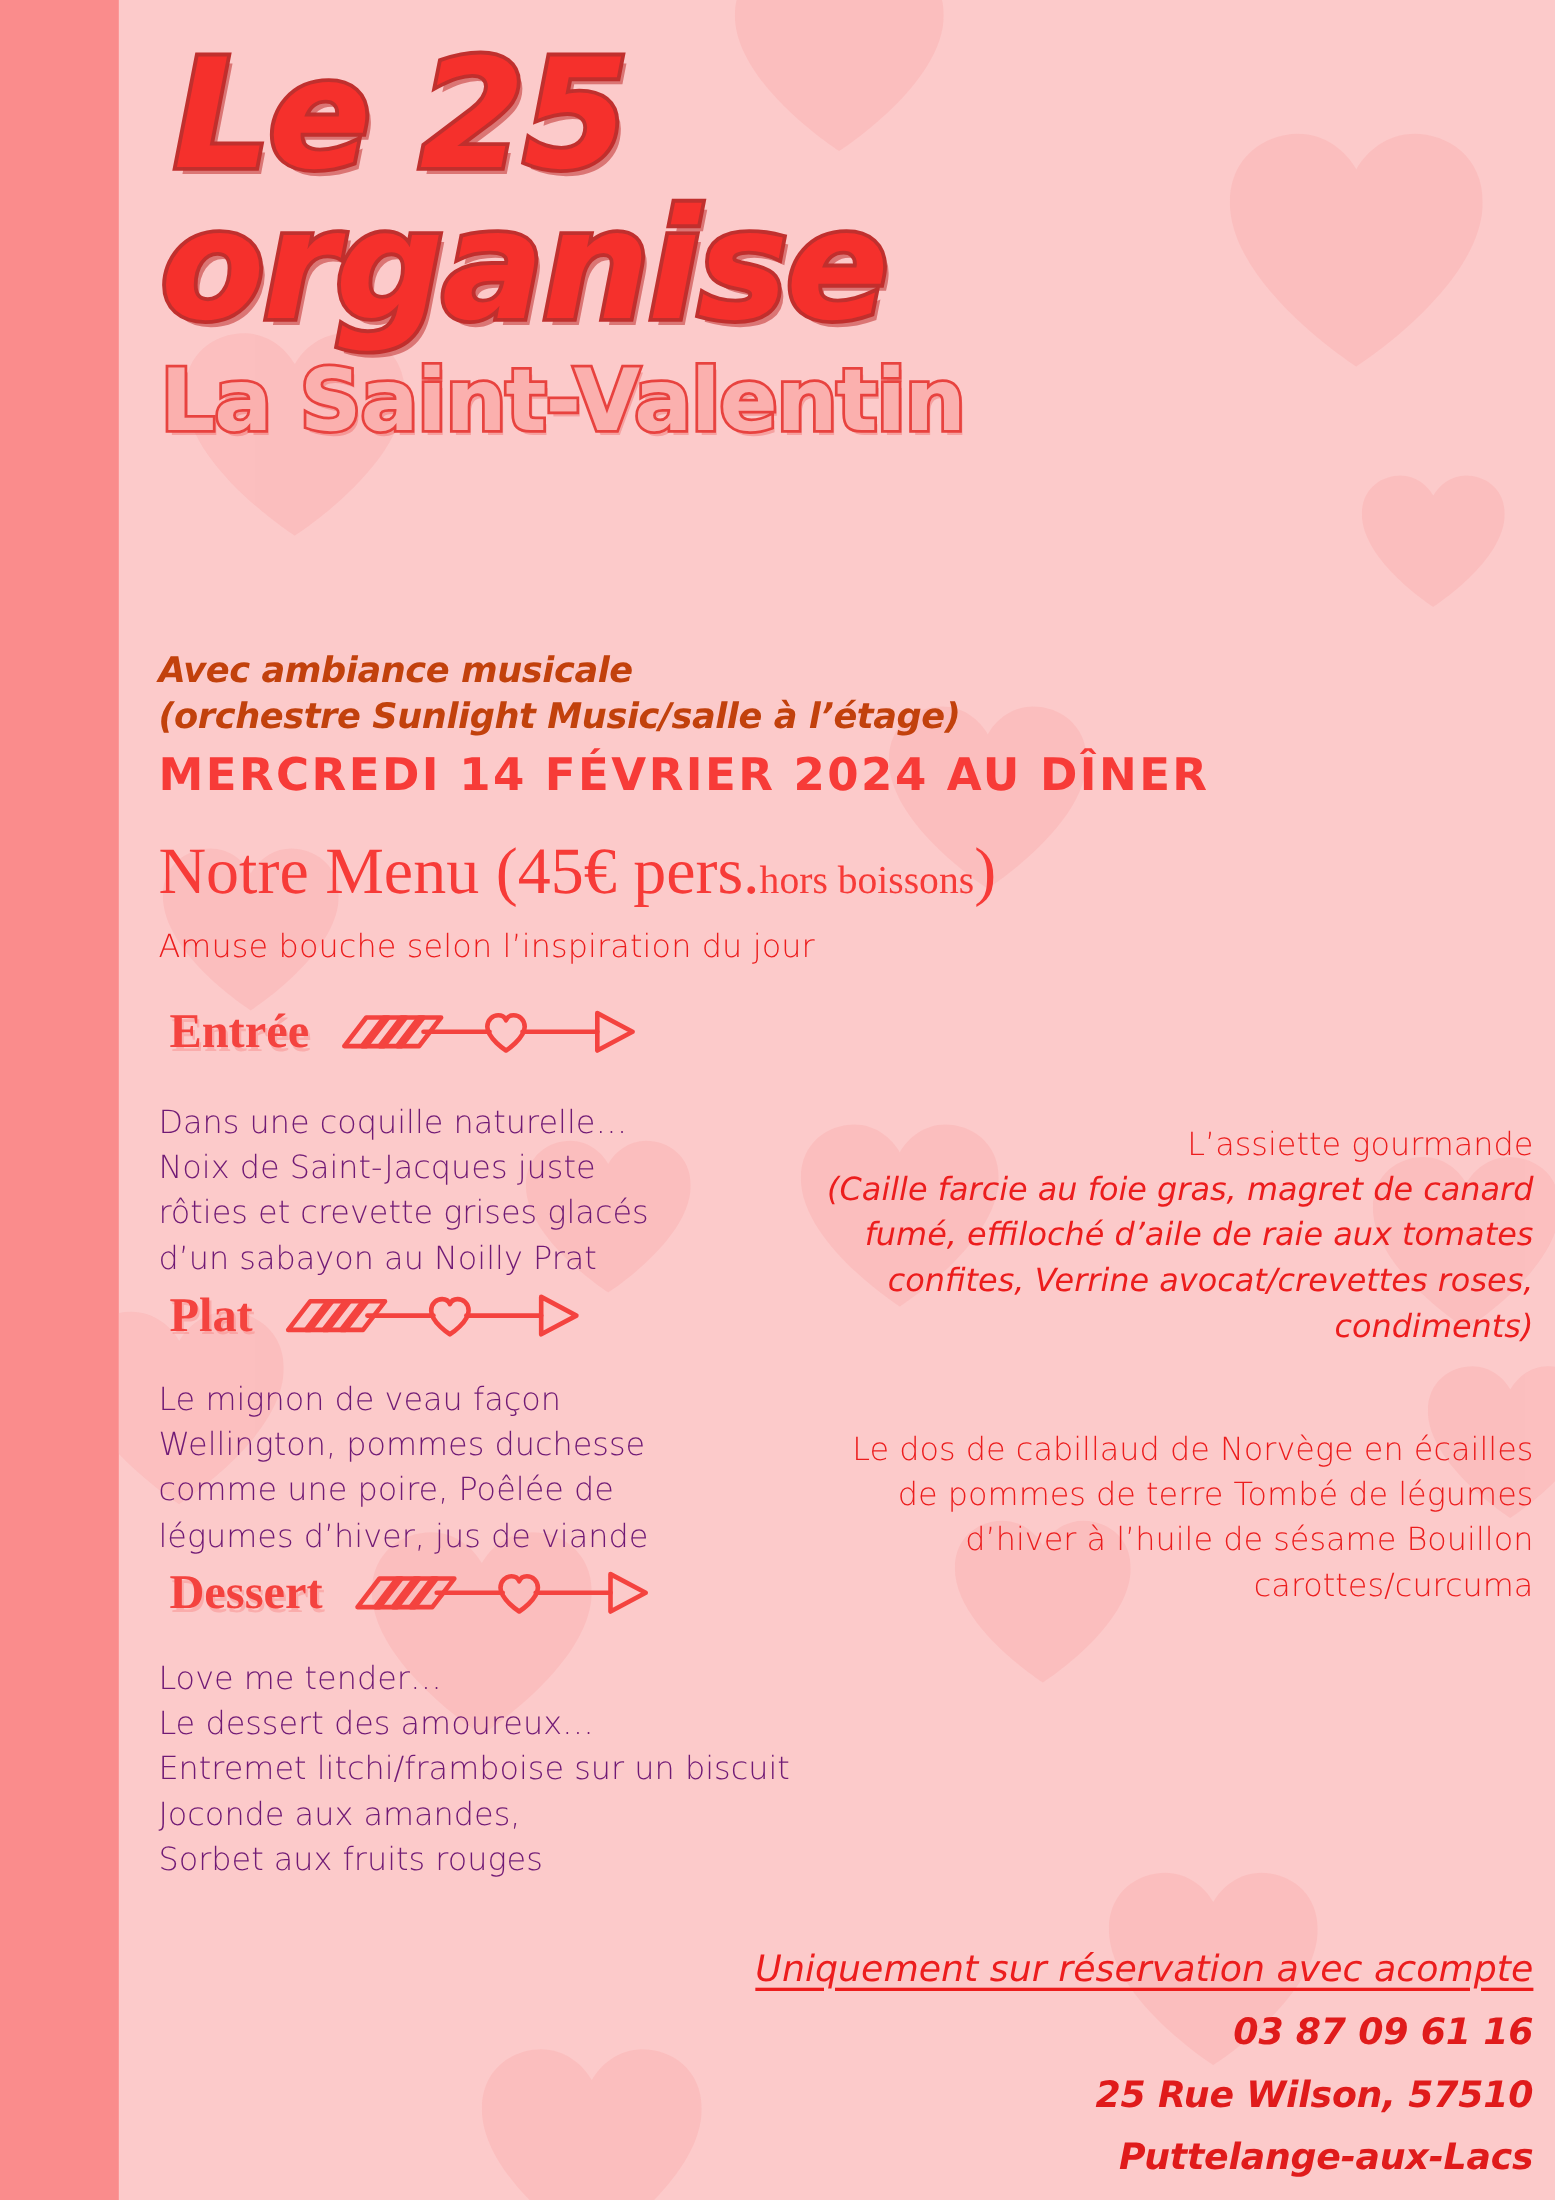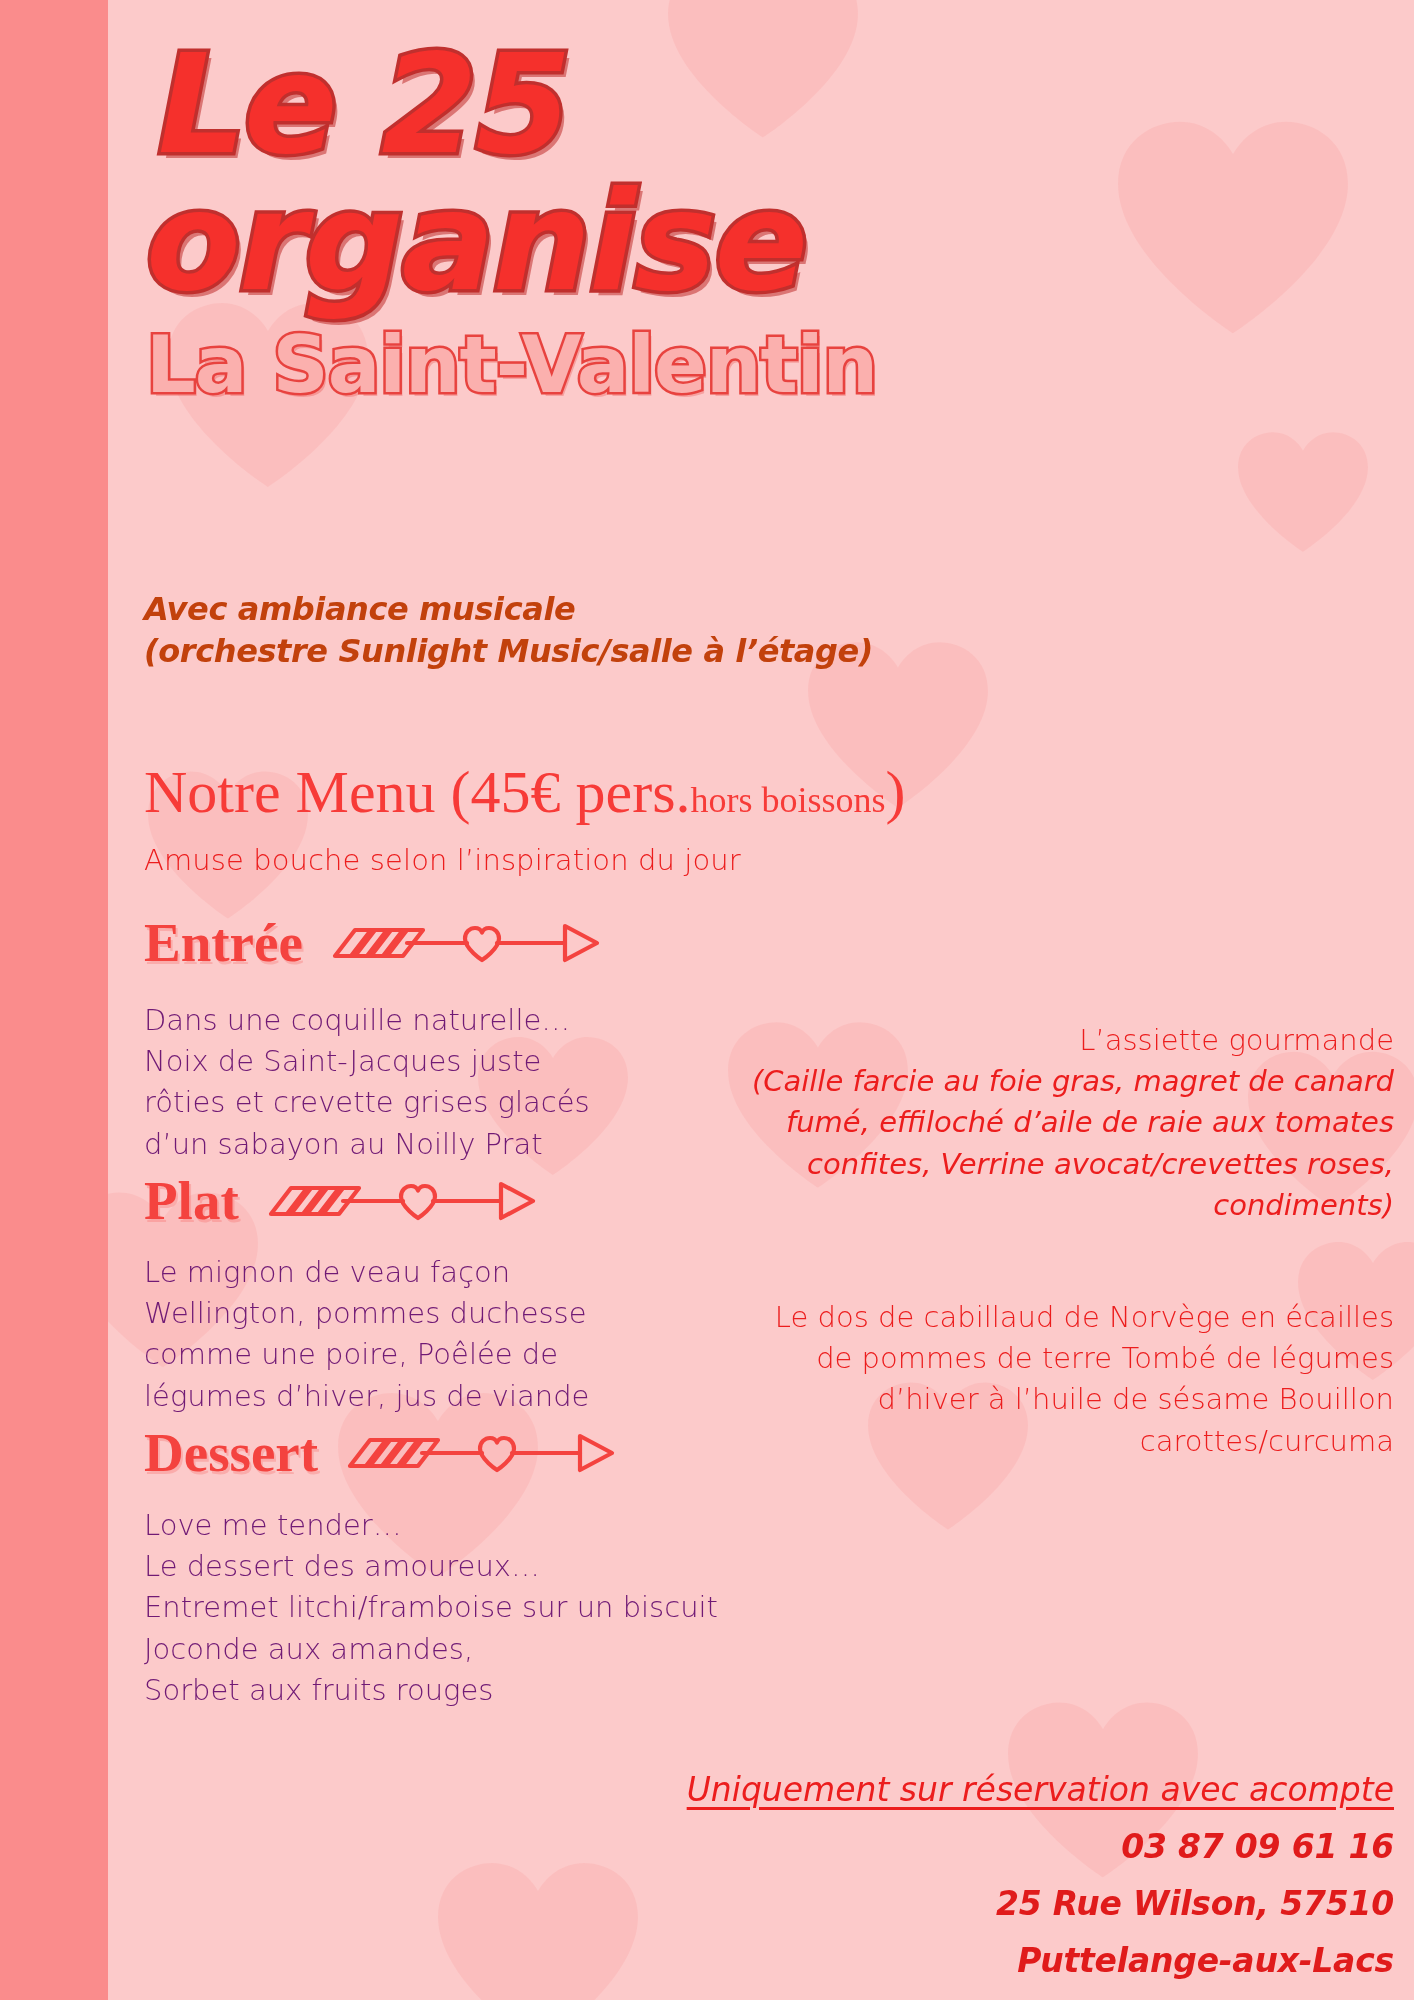--- a/index.html
+++ b/index.html
@@ -142,26 +142,27 @@
 
   
   .course-head {
     position: absolute;
     display: flex;
     align-items: center;
     gap: 26px;
   }
   .course-title {
     font-family: "Liberation Serif", serif;
-    font-size: 55px;
+    font-size: 44px;
     font-weight: bold;
     color: #f4433f;
     text-shadow: 2px 3px 0 rgba(244,67,63,.22);
     line-height: 1;
     white-space: nowrap;
+    margin-left: 10px;
   }
   .arrow-svg { display: block; }
 
   
   .course-left {
     position: absolute;
     font-family: "DejaVu Sans", sans-serif;
     font-weight: 300;
     font-size: 29px;
     line-height: 1.42;
@@ -301,20 +302,21 @@
       <div class="title-line title-line-1">Le 25</div>
       <div class="title-line title-line-2">organise</div>
       <div class="subtitle-line">La Saint-Valentin</div>
     </div>
 
     <div class="info-block">
       <div class="info-line">Avec ambiance musicale</div>
       <div class="info-line">(orchestre Sunlight Music/salle à l’étage)</div>
     </div>
 
+    <div class="date-line">MERCREDI 14 FÉVRIER 2024 AU DÎNER</div>
 
     <div class="menu-heading">
       <span class="mh-main">Notre Menu (45€ pers.</span><span class="mh-small">hors boissons</span><span class="mh-main">)</span>
     </div>
 
     <div class="amuse-line">Amuse bouche selon l’inspiration du jour</div>
 
     <div class="course-head" style="left:36px; top:915px;">
       <span class="course-title">Entrée</span>
       <span>

